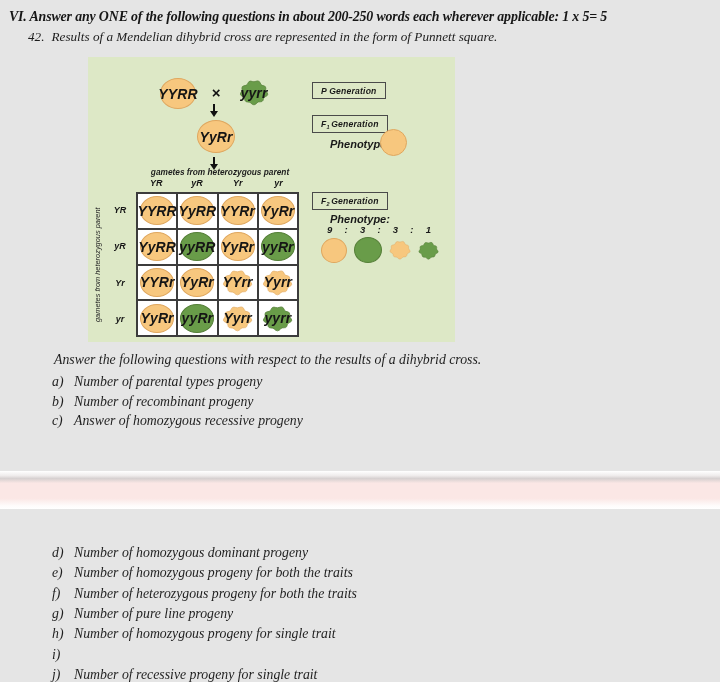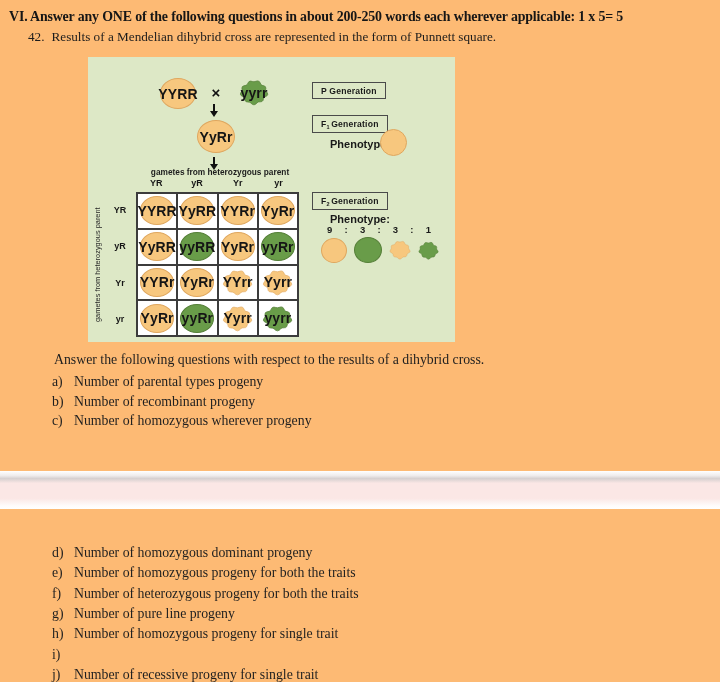--- a/index.html
+++ b/index.html
@@ -1,19 +1,19 @@
 <!DOCTYPE html>
 <html style="--panel-bg: #dde8c6; --orange: #f7c77e; --orange-br: #dfa75f; --green: #699c49; --green-br: #557f38; --grid-line: #3c3c3c; --pink: #fbe7e5; --shadow: #d6d0d0;"><head>
 <meta charset="utf-8">
 <title>Dihybrid Cross Question Page</title>
 <style>
   html,body{margin:0;padding:0;background:#ffffff;}
   .page{
-    position:relative;width:720px;height:682px;background:#fdba74;
-    font-family:"Liberation Serif", serif;color:#1f1f1f;overflow:hidden;
+    position:relative;width:720px;height:682px;background:#e5e5e5;
+    font-family:"Liberation Serif", serif;color:#1f1f1f;overflow:hidden;font-style:italic;
   }
   
   .section-header{
     position:absolute;left:9px;top:9px;width:708px;
     font-weight:bold;font-size:13.9px;letter-spacing:-0.15px;white-space:nowrap;color:#161616;
   }
   .q42-line{
     position:absolute;left:28px;top:29px;font-size:13.2px;white-space:nowrap;color:#1c1c1c;
   }
   .q42-line .qnum{margin-right:7px;}
@@ -299,21 +299,21 @@
       <div class="q-item">
         <span class="q-letter">a)</span>
         <span class="q-text">Number of parental types progeny</span>
       </div>
       <div class="q-item">
         <span class="q-letter">b)</span>
         <span class="q-text">Number of recombinant progeny</span>
       </div>
       <div class="q-item">
         <span class="q-letter">c)</span>
-        <span class="q-text">Number of homozygous wherever progeny</span>
+        <span class="q-text">Answer of homozygous recessive progeny</span>
       </div>
     </div>
 
   <div class="page-break"></div>
 
   <div class="qlist qlist2">
       <div class="q-item">
         <span class="q-letter">d)</span>
         <span class="q-text">Number of homozygous dominant progeny</span>
       </div>

